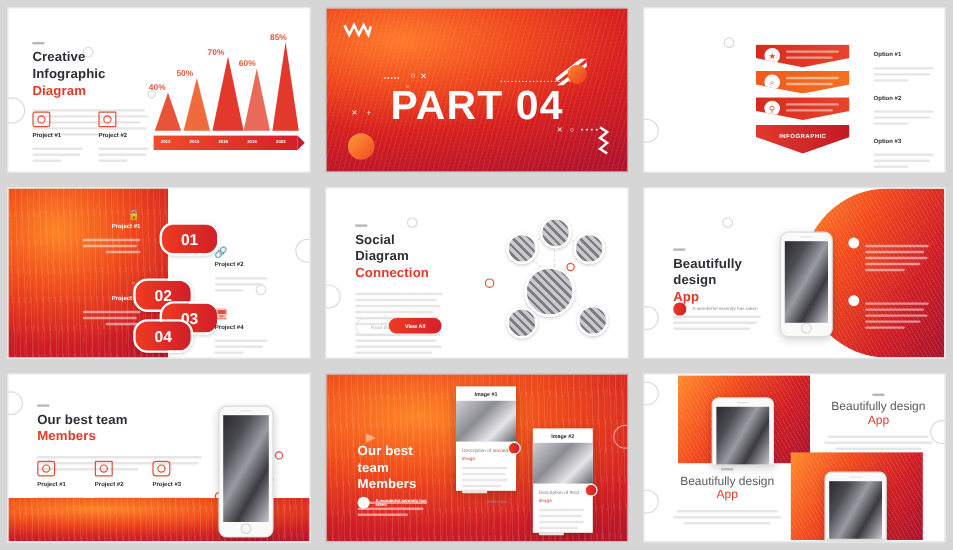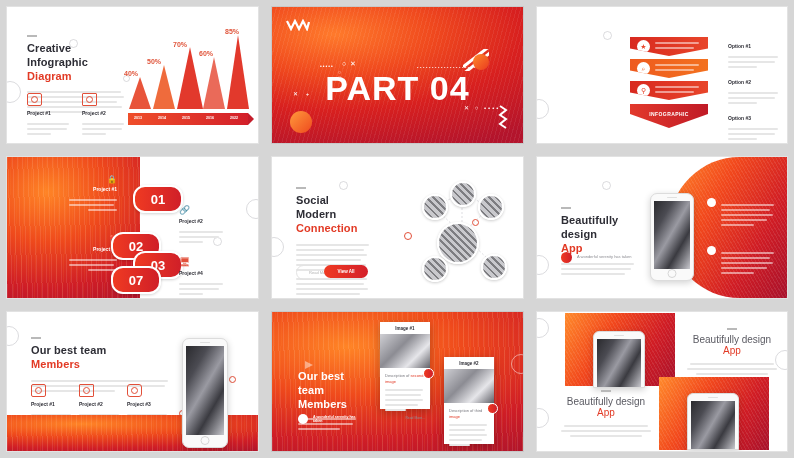--- a/index.html
+++ b/index.html
@@ -244,21 +244,21 @@
     <div class="pill" style="left:126px;top:28px;">
         <span>01</span>
       </div>
     <div class="pill" style="left:104px;top:55px;margin-top:20px;">
         <span>02</span>
       </div>
     <div class="pill" style="left:126px;top:94px;">
         <span>03</span>
       </div>
     <div class="pill" style="left:104px;top:109px;">
-        <span>07</span>
+        <span>04</span>
       </div>
 
     <div style="position:absolute;left:172px;top:48px;width:46px;">
       <div style="color:#e2503a;font-size:9px;">🔗</div>
       <div class="lbl" style="margin-top:3px;">Project #2</div>
       <div class="lorem">
           <i style="width:96%"></i>
           <i style="width:88%"></i>
           <i style="width:52%"></i>
         </div>
@@ -277,21 +277,21 @@
   <div class="slide">
     <div class="ring" style="left:67px;top:24px;width:7px;height:7px;"></div>
     <div class="ringr" style="left:132px;top:75px;width:6px;height:6px;"></div>
     <div class="ringr" style="right:44px;top:62px;width:5px;height:5px;"></div>
     <div class="ringr" style="left:184px;top:95px;width:5px;height:5px;"></div>
     <div class="ring" style="left:-8px;top:80px;width:18px;height:18px;"></div>
 
     <div style="position:absolute;left:24px;top:30px;width:74px;">
       <div class="kicker"></div>
       <div class="h1">
-        <span>Social Modern</span>
+        <span>Social Diagram</span>
         <span class="accent">Connection</span>
       </div>
       <div class="lorem" style="margin-top:9px;">
         <i style="width:98%"></i>
           <i style="width:92%"></i>
           <i style="width:96%"></i>
           <i style="width:88%"></i>
           <i style="width:94%"></i>
           <i style="width:58%"></i>
       </div>

